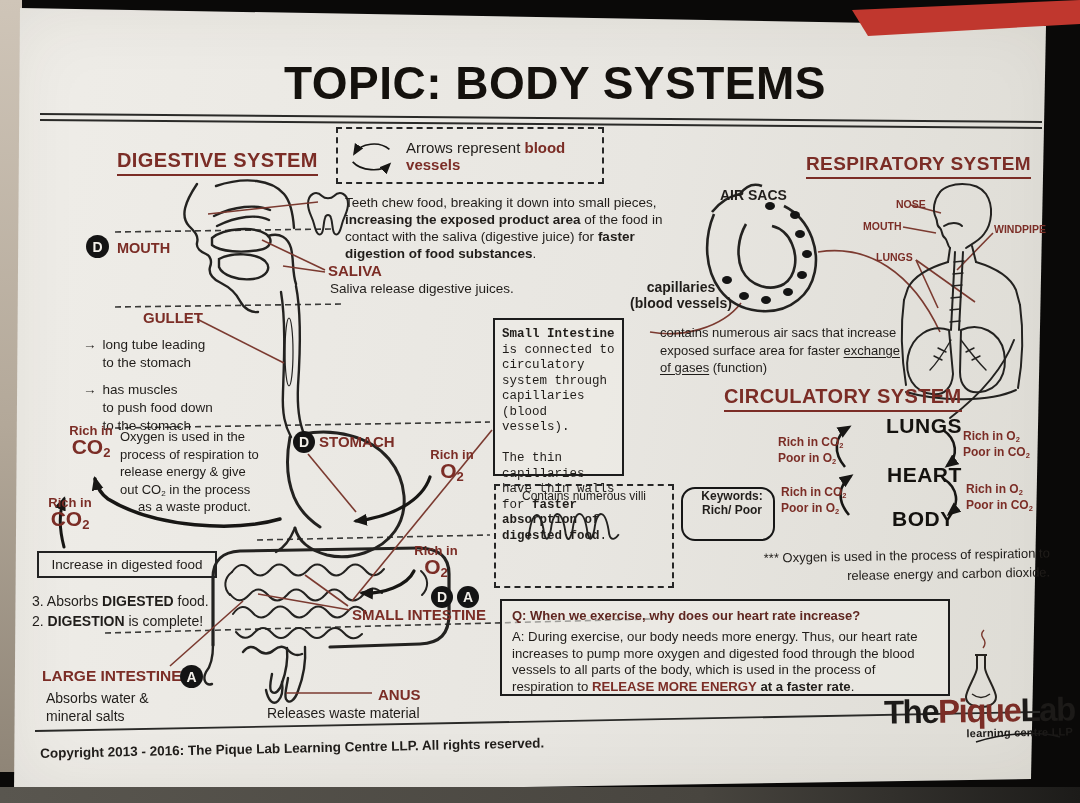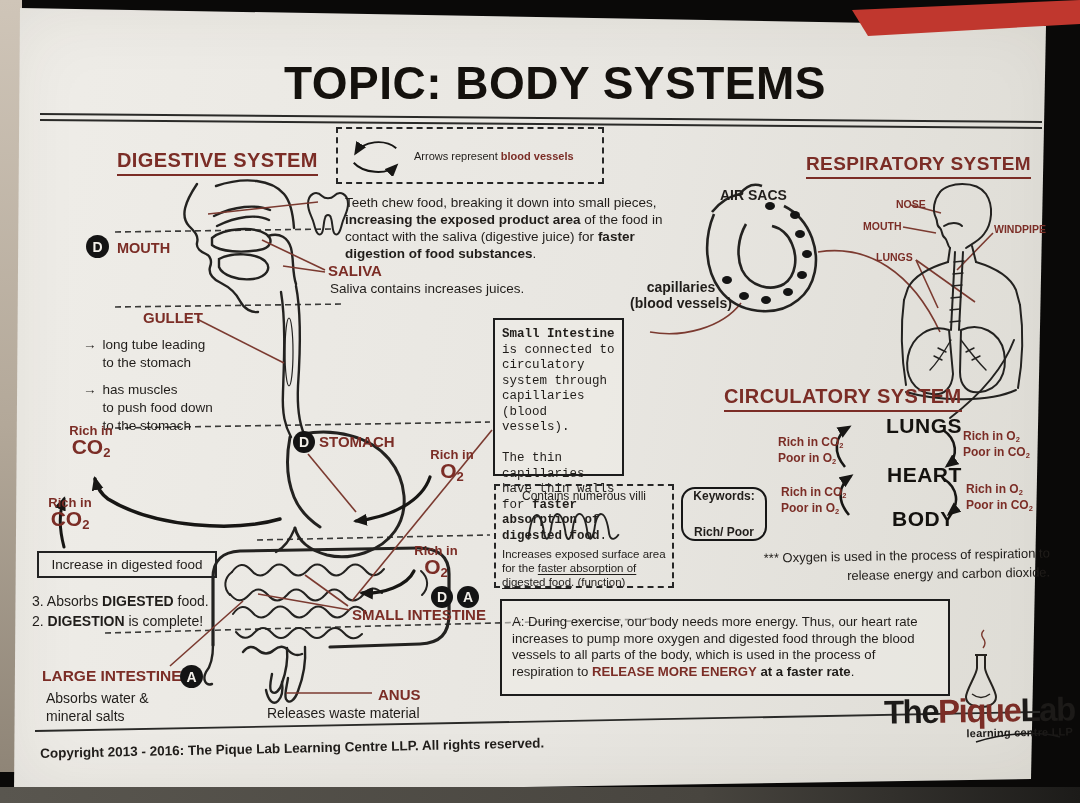--- a/index.html
+++ b/index.html
@@ -22,21 +22,21 @@
   .art{position:absolute;left:0;top:0;}
   .abs{position:absolute;}
   .kicker{left:0;top:36px;width:1080px;text-align:center;text-indent:30px;
     font-size:15px;font-weight:800;letter-spacing:.8px;color:#17140f;}
   .title{left:0;top:56px;width:1080px;text-align:center;text-indent:30px;
     font-size:46px;font-weight:800;letter-spacing:.5px;color:#14110d;}
   .sysheading{font-size:20px;font-weight:800;color:var(--maroon);
     letter-spacing:.4px;border-bottom:2.5px solid var(--maroon);padding-bottom:2px;}
   .legend-box{left:336px;top:127px;width:268px;height:57px;border:2px dashed #262626;
     display:flex;align-items:center;gap:10px;padding:0 8px;box-sizing:border-box;}
-  .legend-text{font-size:11px;}
+  .legend-text{font-size:15px;}
   .badge{width:23px;height:23px;border-radius:50%;background:#141414;color:#f2efe9;
     font-weight:800;font-size:14px;display:flex;align-items:center;justify-content:center;}
   .lbl{font-weight:800;color:var(--maroon);}
   .pre{white-space:pre-line;}
   .richgas{text-align:center;color:var(--maroon);font-weight:800;width:56px;}
   .richgas .ri{font-size:13px;line-height:13px;}
   .richgas .gas{font-size:21px;line-height:20px;}
   .bullet{display:flex;gap:6px;margin-bottom:9px;font-size:13.5px;line-height:18px;}
   .framebox{border:2px solid #1c1c1c;background:rgba(238,236,231,.55);}
   .s-b{font-weight:800;}
@@ -208,21 +208,21 @@
   </div>
 
   <div class="abs sysheading" style="left:117px;top:149px;">DIGESTIVE SYSTEM</div>
 
   <div class="abs" style="left:345px;top:194px;width:352px;font-size:13.5px;line-height:17px;"><span>Teeth chew food, breaking it down into small pieces, </span><span class="s-b">increasing the exposed product area</span><span> of the food in contact with the saliva (digestive juice) for </span><span class="s-b">faster digestion of food substances</span><span>.</span></div>
 
   <div class="abs badge" style="left:86px;top:235px;">D</div>
   <div class="abs lbl" style="left:117px;top:240px;font-size:14.5px;">MOUTH</div>
 
   <div class="abs lbl" style="left:328px;top:262px;font-size:15px;">SALIVA</div>
-  <div class="abs" style="left:330px;top:281px;font-size:13.5px;">Saliva contains increases juices.</div>
+  <div class="abs" style="left:330px;top:281px;font-size:13.5px;">Saliva release digestive juices.</div>
 
   <div class="abs lbl" style="left:143px;top:309px;font-size:15px;">GULLET</div>
 
   <div class="abs" style="left:83px;top:336px;width:180px;">
     <div class="bullet">
       <span>→</span>
       <span class="pre">long tube leading
 to the stomach</span>
     </div>
     <div class="bullet">
@@ -230,20 +230,25 @@
       <span class="pre">has muscles
 to push food down
 to the stomach</span>
     </div>
   </div>
 
   <div class="abs richgas" style="left:63px;top:424px;">
     <div class="ri">Rich in</div>
     <div class="gas"><span>CO</span><span class="s-s">2</span></div>
   </div>
+  <div class="abs pre" style="left:120px;top:428px;width:175px;font-size:13px;line-height:17.5px;"><span>Oxygen is used in the
+process of respiration to
+release energy &amp; give
+out CO</span><span class="s-s">2</span><span> in the process
+&nbsp;&nbsp;&nbsp;&nbsp;&nbsp;as a waste product.</span></div>
 
   <div class="abs badge" style="left:293px;top:431px;width:22px;height:22px;">D</div>
   <div class="abs lbl" style="left:319px;top:433px;font-size:15px;">STOMACH</div>
 
   <div class="abs richgas" style="left:424px;top:448px;">
     <div class="ri">Rich in</div>
     <div class="gas"><span>O</span><span class="s-s">2</span></div>
   </div>
 
   <div class="abs richgas" style="left:42px;top:496px;">
@@ -275,32 +280,32 @@
 
   <div class="abs framebox pre" style="left:493px;top:318px;width:131px;height:158px;box-sizing:border-box;padding:7px;font-size:12.5px;line-height:15.5px;font-family:Liberation Mono, monospace;"><span class="s-b">Small Intestine</span><span> is connected to circulatory system through capillaries (blood vessels).
 
 The thin capillaries have thin walls for </span><span class="s-b">faster absorption of digested food</span><span>.</span></div>
 
   <div class="abs" style="left:494px;top:484px;width:180px;height:104px;border:2px dashed #262626;box-sizing:border-box;padding:3px 6px;">
     <div style="text-align:center;font-size:12px;">Contains numerous villi</div>
     <svg width="164" height="40" viewBox="0 0 164 46">
       <path d="M18,42 C22,6 32,6 36,34 C38,44 41,44 44,30 C47,6 57,6 61,36 C63,44 66,44 69,30 C72,6 82,6 86,34 C88,44 91,44 94,30 C97,6 107,6 111,36 C113,44 118,42 122,36" stroke="#232220" stroke-width="2.2" fill="none"></path>
     </svg>
-    <div style="font-size:11.5px;line-height:14px;"><span>Increases exposed surface area for the </span><span class="s-u">faster absorption of digested food</span><span>. (function)</span></div>
-  </div>
-
-  <div class="abs" style="left:681px;top:487px;width:82px;height:50px;border:2.5px solid #161616;border-radius:14px;display:flex;flex-direction:column;align-items:center;justify-content:space-between;font-size:12px;font-weight:800;">
+  </div>
+
+  <div class="abs" style="left:681px;top:487px;width:82px;height:50px;border:2.5px solid #161616;border-radius:14px;display:flex;flex-direction:column;align-items:center;justify-content:flex-start;font-size:12px;font-weight:800;padding-left:8px;">
     <div>Keywords:</div>
     <div>Rich/ Poor</div>
   </div>
 
   <div class="abs sysheading" style="left:806px;top:153px;font-size:19px;">RESPIRATORY SYSTEM</div>
   <div class="abs" style="left:720px;top:187px;font-size:14px;font-weight:800;">AIR SACS</div>
   <div class="abs pre" style="left:616px;top:279px;width:130px;text-align:center;font-size:14px;line-height:16px;font-weight:800;">capillaries
 (blood vessels)</div>
+  <div class="abs" style="left:660px;top:324px;width:252px;font-size:13px;line-height:17.5px;"><span>contains numerous air sacs that increase exposed surface area for faster </span><span class="s-u">exchange of gases</span><span> (function)</span></div>
   <div class="abs lbl" style="left:880px;top:198px;font-size:10.5px;padding-left:16px;">NOSE</div>
   <div class="abs lbl" style="left:863px;top:220px;font-size:10.5px;">MOUTH</div>
   <div class="abs lbl" style="left:994px;top:223px;font-size:10.5px;">WINDPIPE</div>
   <div class="abs lbl" style="left:876px;top:251px;font-size:10.5px;">LUNGS</div>
 
   <div class="abs sysheading" style="left:724px;top:385px;">CIRCULATORY SYSTEM</div>
   <div class="abs node" style="left:886px;top:414px;">LUNGS</div>
   <div class="abs node" style="left:887px;top:463px;">HEART</div>
   <div class="abs node" style="left:892px;top:507px;">BODY</div>
 
@@ -318,20 +323,21 @@
   </div>
   <div class="abs circ-lbl" style="left:966px;top:482px;">
     <div><span>Rich in O</span><span class="s-s">2</span></div>
       <div><span>Poor in CO</span><span class="s-s">2</span></div>
   </div>
 
   <div class="abs pre" style="left:760px;top:547px;width:290px;text-align:right;font-size:13px;line-height:18.5px;transform:rotate(-1deg);">*** Oxygen is used in the process of respiration to
 release energy and carbon dioxide.</div>
 
   <div class="abs framebox" style="left:500px;top:599px;width:450px;height:97px;box-sizing:border-box;padding:7px 10px;">
+    <div style="font-size:13px;font-weight:800;color:#5f2620;">Q: When we exercise, why does our heart rate increase?</div>
     <div style="font-size:13.2px;line-height:16.5px;margin-top:6px;"><span>A: During exercise, our body needs more energy. Thus, our heart rate increases to pump more oxygen and digested food through the blood vessels to all parts of the body, which is used in the process of respiration to </span><span class="s-r s-b">RELEASE MORE ENERGY</span><span> </span><span class="s-b">at a faster rate</span><span>.</span></div>
   </div>
 
   <div class="abs logo" style="left:884px;top:692px;">
     <span>The</span><span class="pq">Pique</span><span>Lab</span>
     <span class="sub">learning centre LLP</span>
   </div>
 
   <div class="abs" style="left:40px;top:746px;font-size:13.5px;font-weight:600;transform:rotate(-1.2deg);transform-origin:left top;">Copyright 2013 - 2016: The Pique Lab Learning Centre LLP. All rights reserved.</div>
 </div>

